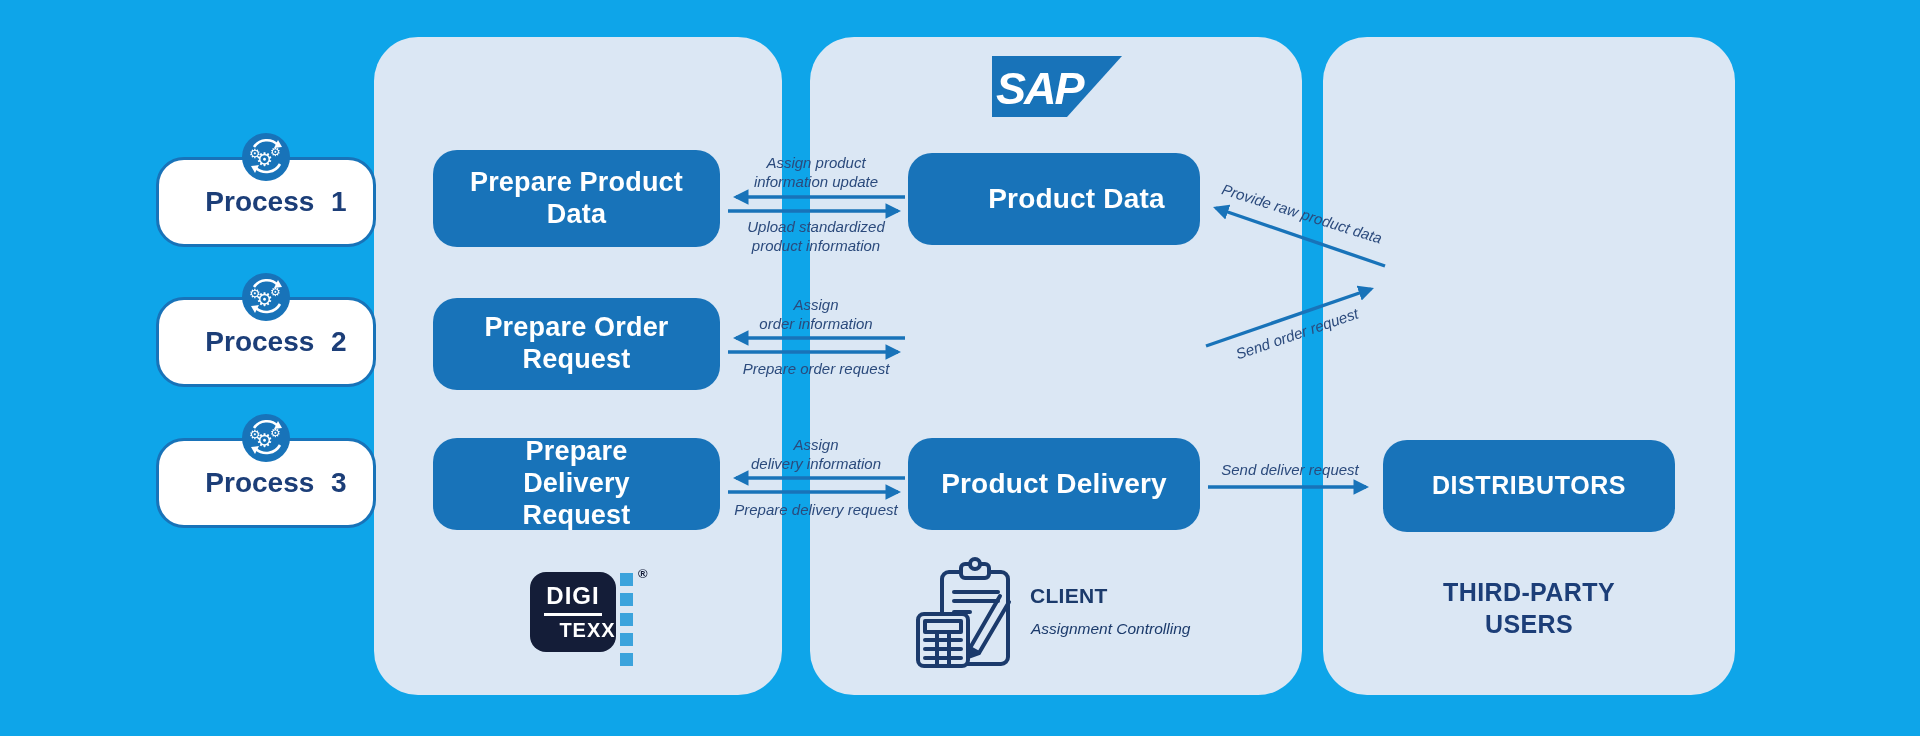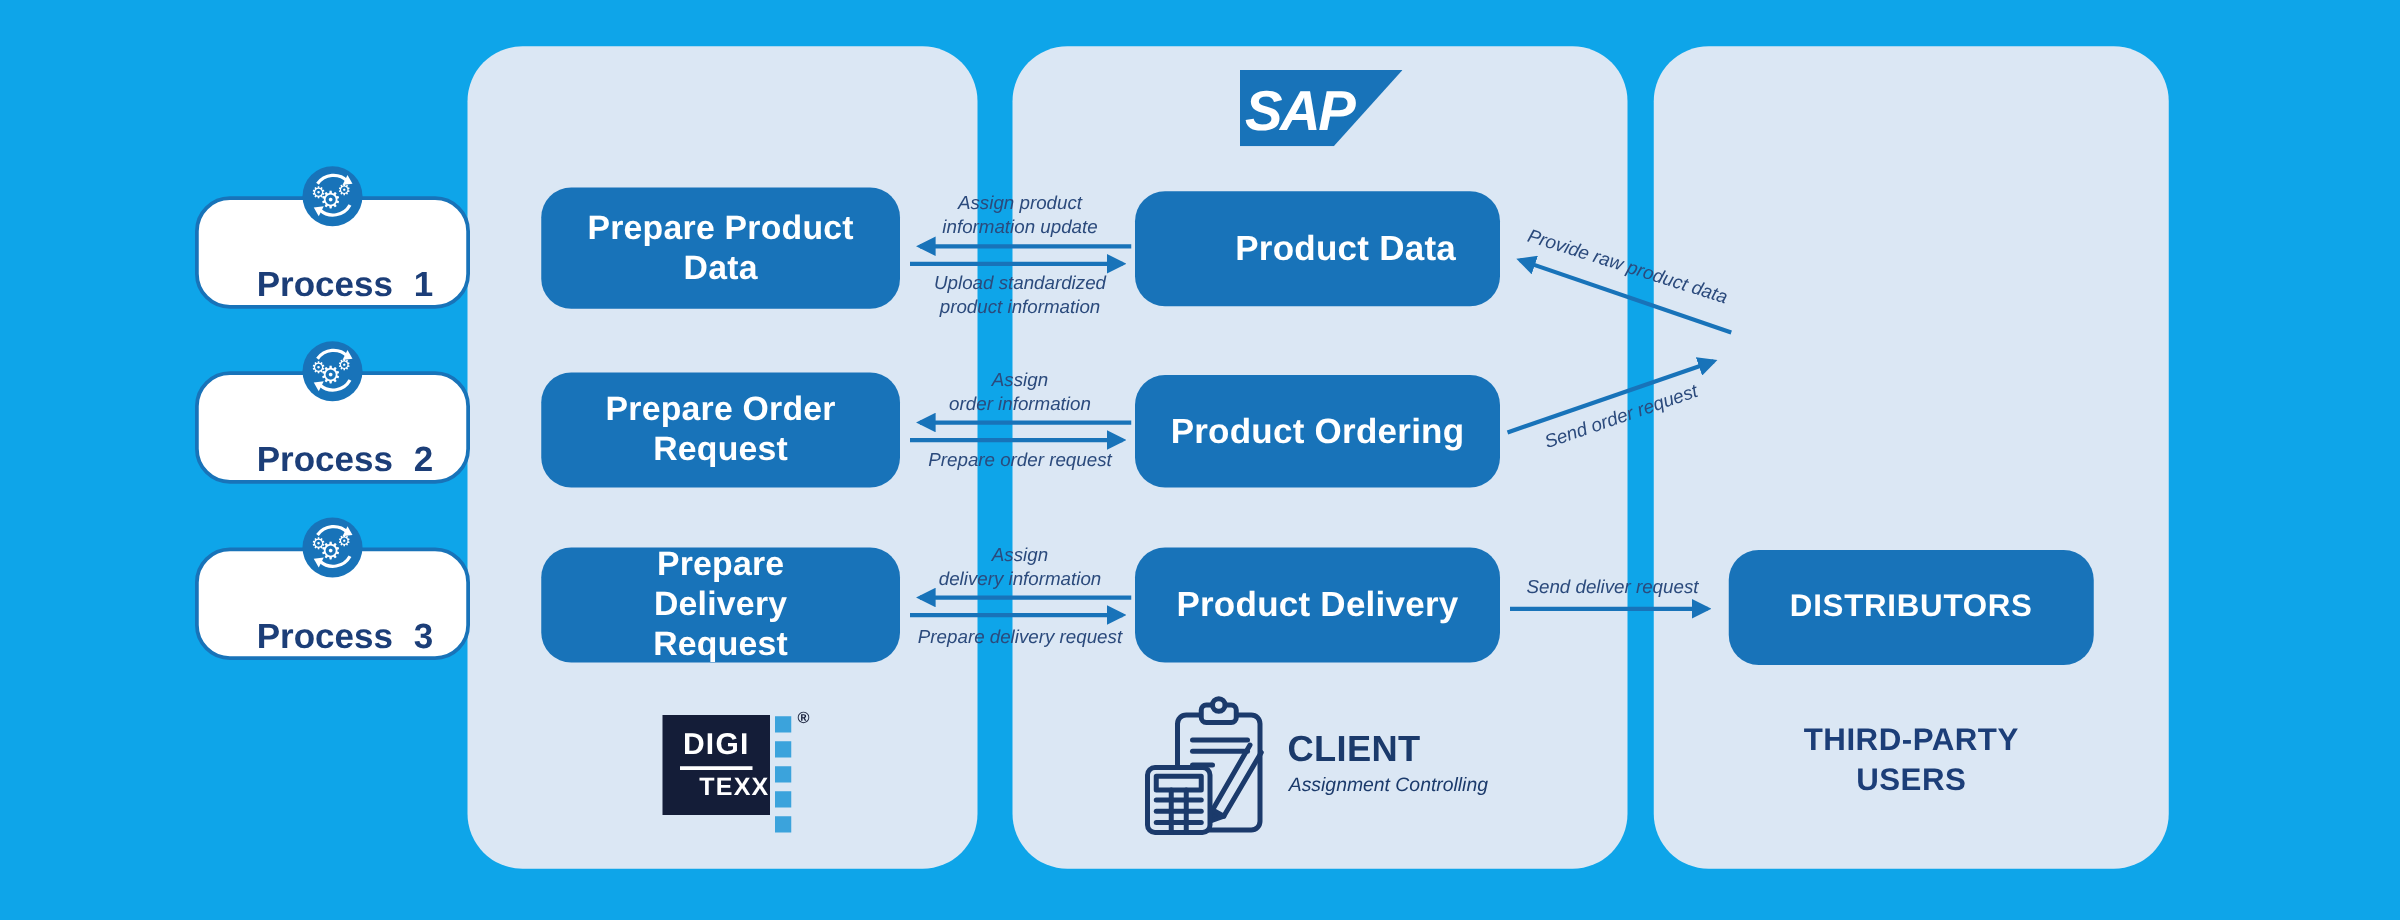--- a/index.html
+++ b/index.html
@@ -12,48 +12,48 @@
 
   .bluebox{position:absolute;background:#1873b9;border-radius:24px;color:#ffffff;
            font-weight:bold;display:flex;align-items:center;justify-content:center;
            text-align:center;line-height:1.18;letter-spacing:.2px;box-sizing:border-box;}
   .bb-left{left:433px;width:287px;font-size:27px;}
   .bb-mid{left:908px;width:292px;font-size:28px;}
   .bb-right{left:1383px;width:292px;font-size:25px;letter-spacing:.6px;}
   .bb-left span{display:block;width:215px;}
 
   .processbox{position:absolute;left:156px;width:220px;height:90px;background:#ffffff;
-              border:3px solid #1873b9;border-radius:28px;display:flex;align-items:flex-end;
+              border:3px solid #1873b9;border-radius:28px;display:flex;align-items:center;
               justify-content:center;color:#1c3e78;font-weight:bold;font-size:28px;
               word-spacing:9px;box-sizing:border-box;padding-left:20px;}
   .gearwrap{position:absolute;left:241px;width:50px;height:50px;}
 
   .alabel{position:absolute;font-style:italic;color:#2b4a7c;font-size:15px;line-height:1.28;
           text-align:center;white-space:pre-line;width:200px;left:716px;}
   .dlabel{position:absolute;font-style:italic;color:#2b4a7c;font-size:15px;text-align:center;}
 
   .arrow-svg{position:absolute;left:0;top:0;pointer-events:none;}
 
   
   .saplogo{position:absolute;left:992px;top:56px;width:130px;height:61px;}
 
   
   .digitexx{position:absolute;left:530px;top:570px;width:120px;height:100px;}
   .dt-card{position:absolute;left:0;top:2px;width:86px;height:80px;background:#141d38;
-           border-radius:0;display:flex;flex-direction:column;align-items:center;
+           border-radius:16px;display:flex;flex-direction:column;align-items:center;
            justify-content:center;color:#fff;font-weight:bold;}
   .dt-top{font-size:24px;letter-spacing:1px;border-bottom:3px solid #fff;padding:0 2px 3px 2px;}
   .dt-bottom{font-size:20px;letter-spacing:1px;padding-top:3px;margin-left:29px;}
   .dt-squares{position:absolute;left:90px;top:3px;display:flex;flex-direction:column;gap:7px;}
   .dt-sq{width:13px;height:13px;background:#3ba3dc;}
   .dt-reg{position:absolute;left:108px;top:-4px;font-size:13px;color:#141d38;font-weight:bold;}
 
   
   .client-icon{position:absolute;left:912px;top:556px;}
-  .client-title{position:absolute;left:1030px;top:584px;font-size:29px;font-weight:bold;
+  .client-title{position:absolute;left:1030px;top:584px;font-size:21px;font-weight:bold;
                 color:#1b3a6b;letter-spacing:.3px;}
   .client-sub{position:absolute;left:1031px;top:620px;font-size:15.5px;font-style:italic;
               color:#1b3a6b;}
 
   .footer-right{position:absolute;left:1398px;top:577px;width:262px;text-align:center;
                 font-size:25px;font-weight:bold;color:#1c3e78;line-height:1.26;
                 white-space:pre-line;letter-spacing:.4px;}
 </style>
 </head>
 <body>
@@ -115,23 +115,20 @@
   </div>
   <div class="bluebox bb-left" style="top:298px;height:92px;">
     <span>Prepare Order Request</span>
   </div>
   <div class="bluebox bb-left" style="top:438px;height:92px;">
     <span>Prepare Delivery Request</span>
   </div>
 
   <div class="bluebox bb-mid" style="top:153px;height:92px;padding-left:45px;">
     <span>Product Data</span>
-  </div>
-  <div class="bluebox bb-mid" style="top:300px;height:90px;">
-    <span>Product Ordering</span>
   </div>
   <div class="bluebox bb-mid" style="top:438px;height:92px;">
     <span>Product Delivery</span>
   </div>
 
   <div class="bluebox bb-right" style="top:440px;height:92px;">
     <span>DISTRIBUTORS</span>
   </div>
 
   <svg class="arrow-svg" width="1920" height="736">

